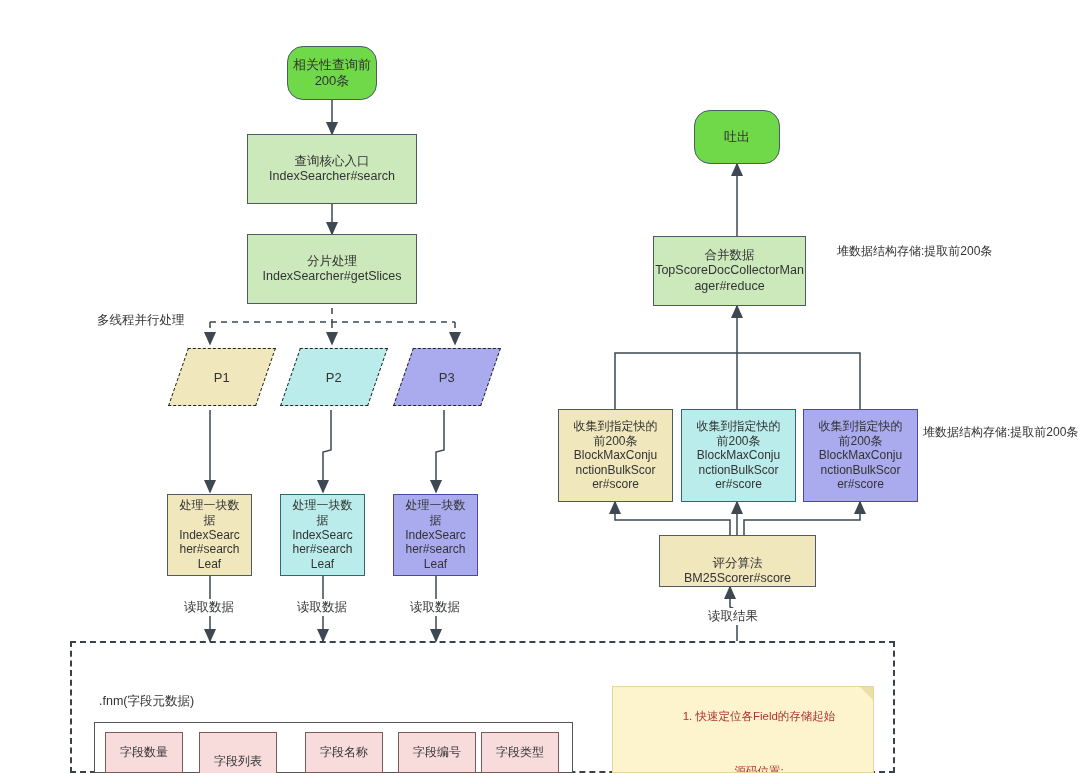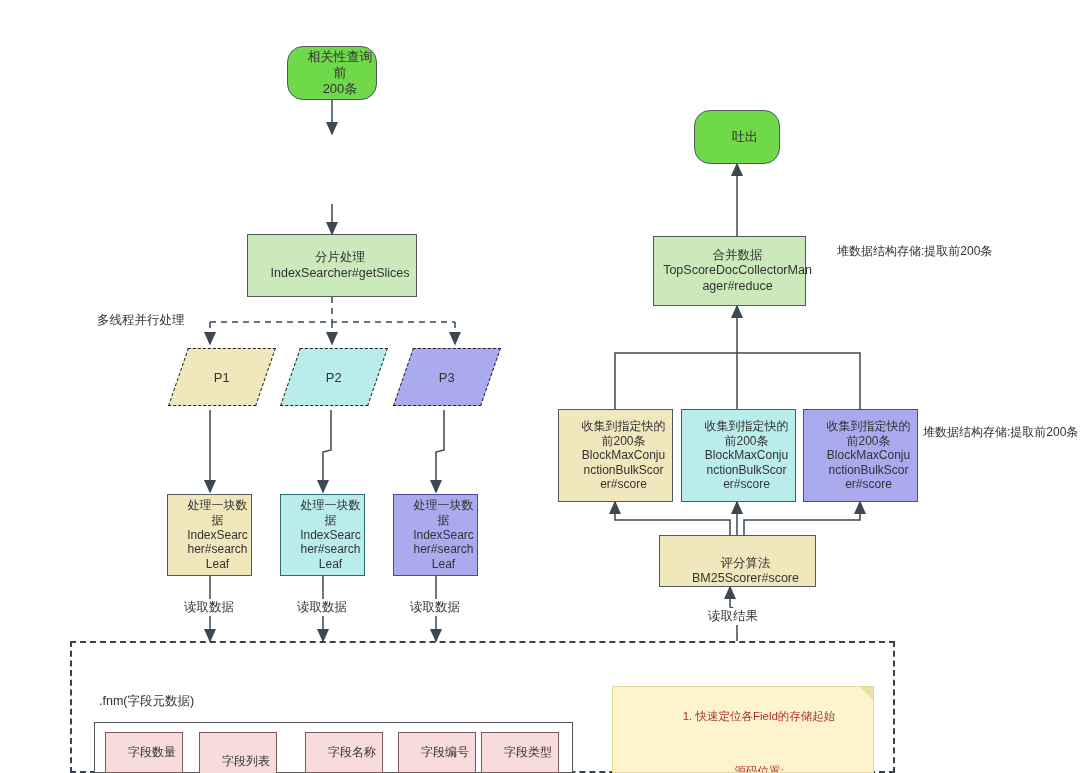--- a/index.html
+++ b/index.html
@@ -26,21 +26,21 @@
     box-sizing: border-box;
     display: flex;
     align-items: center;
     justify-content: center;
     text-align: center;
     color: #333333;
     line-height: 1.22;
     white-space: pre-line;
     border: 1.4px solid #4d5b63;
   }
-  .node .txt { display: block; width: 100%; padding-left: 16px; }
+  .node .txt { display: block; width: 100%; }
 
   .n-terminal {
     background: #6fd94a;
     border: 1.4px solid #4d5b63;
     border-radius: 16px;
     font-size: 13px;
   }
   .n-green {
     background: #cbe9bb;
     border-color: #4d5b63;
@@ -178,22 +178,26 @@
 
       <path d="M737,236 L737,164" marker-end="url(#arrow)"></path>
     </g>
   </svg>
 
   <div class="node n-terminal" style="left:287px; top:46px; width:90px; height:54px;">
     <span class="txt">相关性查询前
 200条</span>
   </div>
 
-
-  <div class="node n-green" style="left:247px; top:234px; width:170px; height:63px;">
+  <div class="node n-green" style="left:247px; top:134px; width:170px; height:70px;">
+    <span class="txt">查询核心入口
+IndexSearcher#search</span>
+  </div>
+
+  <div class="node n-green" style="left:247px; top:234px; width:170px; height:70px;">
     <span class="txt">分片处理
 IndexSearcher#getSlices</span>
   </div>
 
   <div class="label" style="left:97px; top:312px;">多线程并行处理</div>
 
   <div class="para p-yellow" style="left:178px; top:348px; width:88px; height:58px;">
     <span>P1</span>
   </div>
   <div class="para p-cyan" style="left:290px; top:348px; width:88px; height:58px;">

